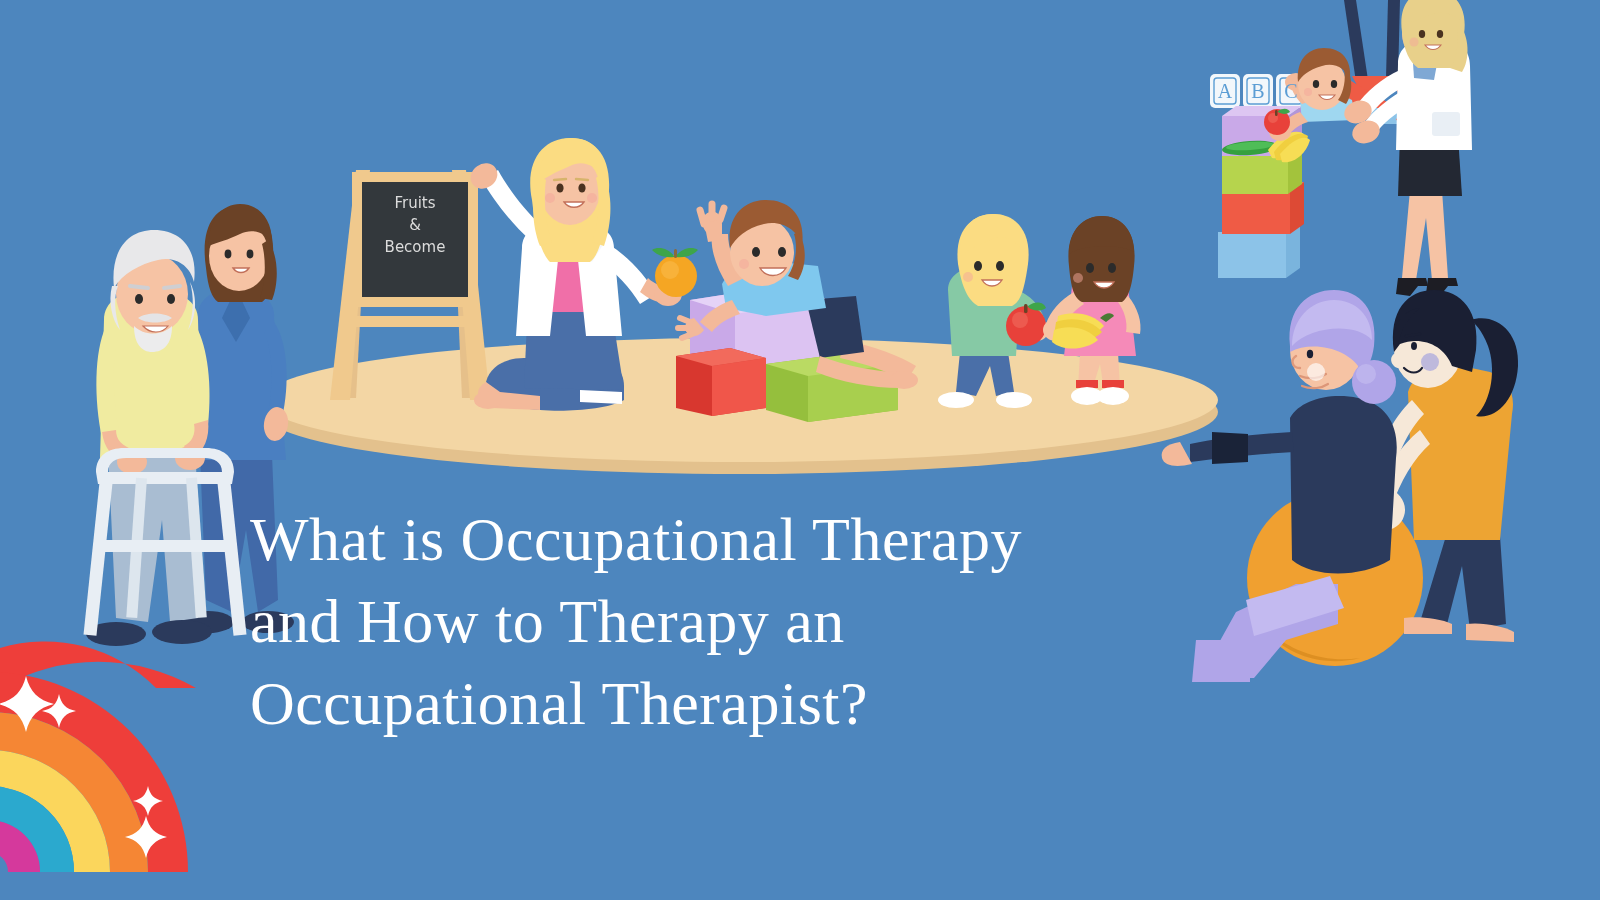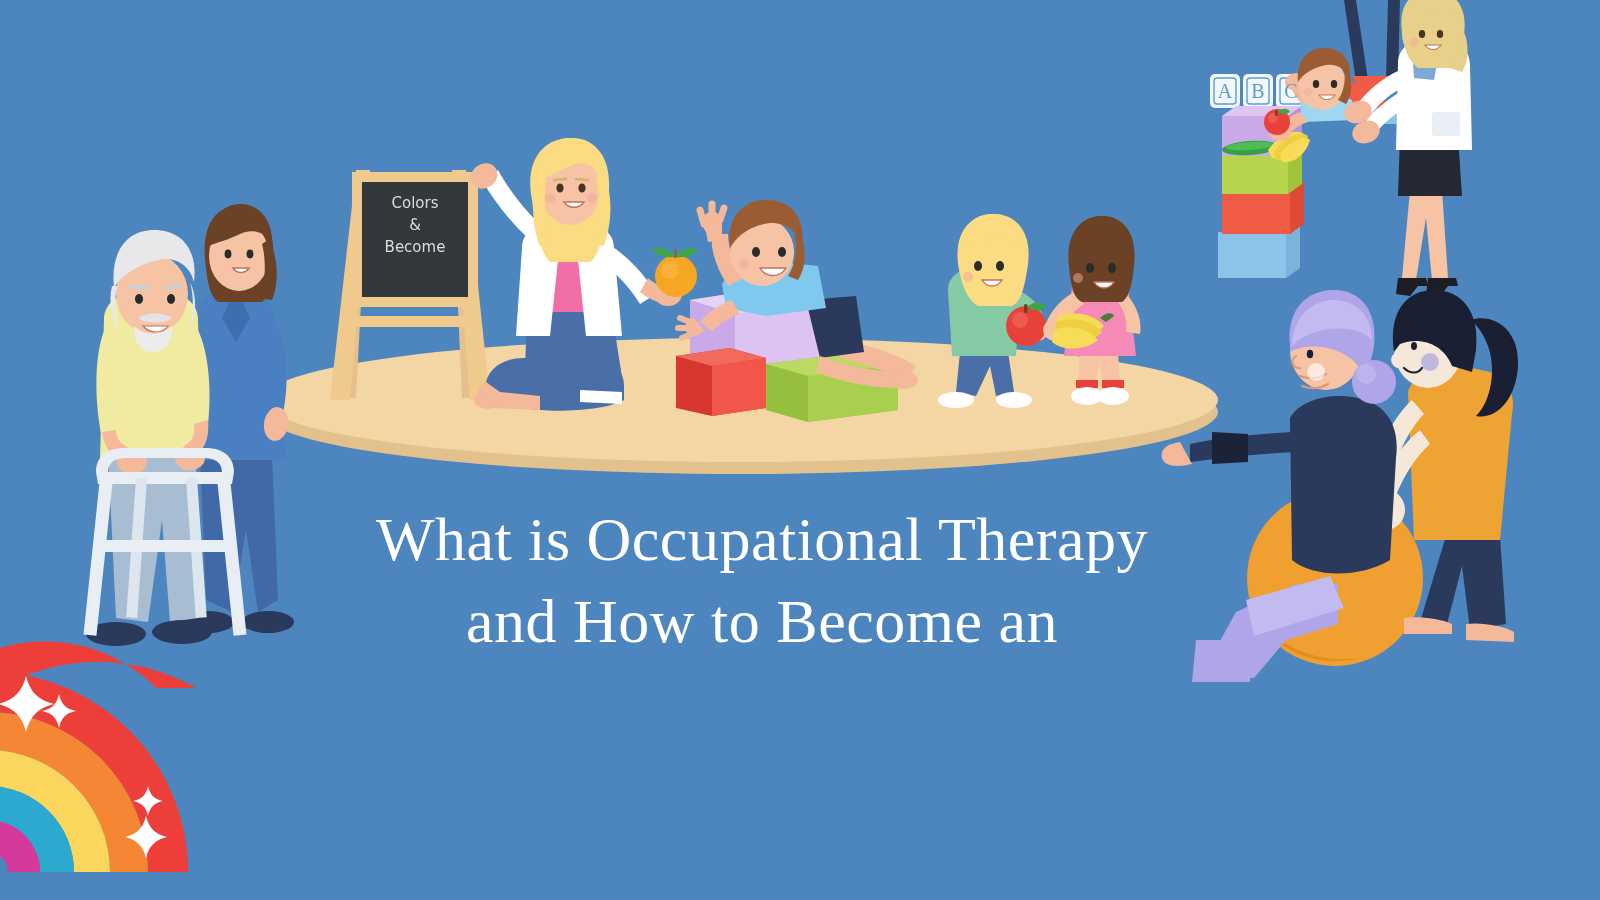--- a/index.html
+++ b/index.html
@@ -4,22 +4,22 @@
 <style>
   html,body{margin:0;padding:0;}
   body{
     width:1600px;height:900px;overflow:hidden;
     font-family:"Liberation Sans",sans-serif;
     background:#4d86be;
   }
   #stage{position:relative;width:1600px;height:900px;overflow:hidden;background:#4d86be;}
   #art{position:absolute;inset:0;width:1600px;height:900px;display:block;}
   #title-block{
-    position:absolute;left:262px;top:498px;width:1000px;
-    text-align:center;pointer-events:none;
+    position:absolute;left:250px;top:498px;width:1000px;
+    pointer-events:none;
   }
   .tline{
     font-family:"Liberation Serif","DejaVu Serif",serif;
     color:#ffffff;font-size:62px;line-height:82px;
     letter-spacing:0.5px;white-space:nowrap;font-weight:400;
   }
 </style>
 </head>
 <body>
 
@@ -559,32 +559,33 @@
 
           <circle cx="1316" cy="372" r="9" fill="#ffffff" opacity="0.65"></circle>
         </g>
       </g>
 
     </g>
   </svg>
 
   <div style="position:absolute;left:362px;top:192px;width:106px;text-align:center;
               font-family:'DejaVu Sans',sans-serif;font-size:15px;line-height:22px;color:#dcdcdc;">
-    <div>Colors</div>
+    <div>Fruits</div>
     <div>&amp;</div>
     <div>Become</div>
   </div>
 
   <div style="position:absolute;left:1210px;top:74px;width:96px;height:34px;">
     <span style="position:absolute;left:0;top:0;width:30px;height:34px;line-height:34px;text-align:center;
                  font-family:'Liberation Serif',serif;font-size:20px;color:#5b9dd4;">A</span>
     <span style="position:absolute;left:33px;top:0;width:30px;height:34px;line-height:34px;text-align:center;
                  font-family:'Liberation Serif',serif;font-size:20px;color:#5b9dd4;">B</span>
     <span style="position:absolute;left:66px;top:0;width:30px;height:34px;line-height:34px;text-align:center;
                  font-family:'Liberation Serif',serif;font-size:20px;color:#5b9dd4;">C</span>
   </div>
 
   <div id="title-block">
     <div class="tline">What is Occupational Therapy</div>
-    <div class="tline">and How to Become an</div>
+    <div class="tline">and How to Therapy an</div>
+    <div class="tline">Occupational Therapist?</div>
   </div>
 
 </div>
 
 </body></html>

